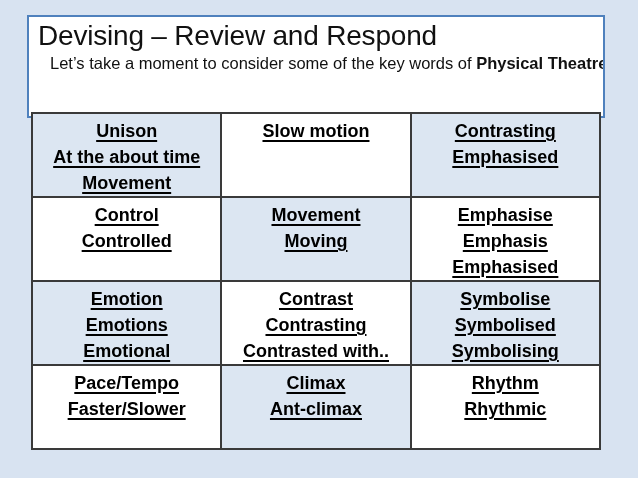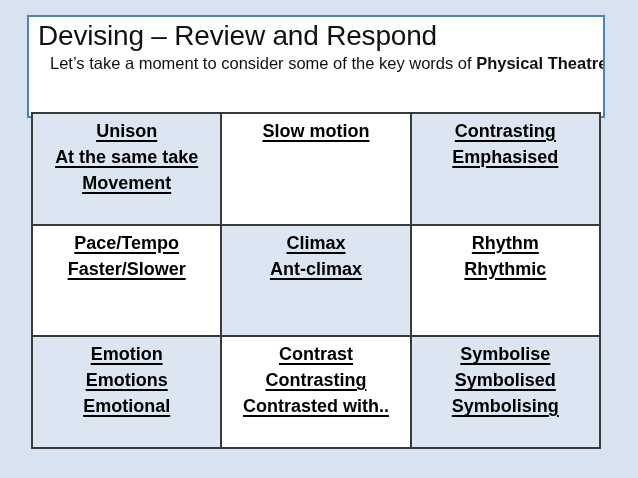--- a/index.html
+++ b/index.html
@@ -80,58 +80,73 @@
     <div class="slide-subtitle">
       <div class="subtitle-line"><span>Let’s take a moment to consider some of the key words of </span><b>Physical Theatre</b></div>
     </div>
   </div>
 
   <table class="keywords">
     <tbody>
         <tr>
       <td class="c-blue">
         <div class="kw">Unison</div>
-        <div class="kw">At the same take</div>
+        <div class="kw">At the about time</div>
         <div class="kw">Movement</div>
       </td>
       <td class="c-white">
         <div class="kw">Slow motion</div>
       </td>
       <td class="c-blue">
         <div class="kw">Contrasting</div>
         <div class="kw">Emphasised</div>
       </td>
     </tr>
     <tr>
       <td class="c-white">
-        <div class="kw">Pace/Tempo</div>
-        <div class="kw">Faster/Slower</div>
+        <div class="kw">Control</div>
+        <div class="kw">Controlled</div>
       </td>
       <td class="c-blue">
-        <div class="kw">Climax</div>
-        <div class="kw">Ant-climax</div>
+        <div class="kw">Movement</div>
+        <div class="kw">Moving</div>
       </td>
       <td class="c-white">
-        <div class="kw">Rhythm</div>
-        <div class="kw">Rhythmic</div>
+        <div class="kw">Emphasise</div>
+        <div class="kw">Emphasis</div>
+        <div class="kw">Emphasised</div>
       </td>
     </tr>
     <tr>
       <td class="c-blue">
         <div class="kw">Emotion</div>
         <div class="kw">Emotions</div>
         <div class="kw">Emotional</div>
       </td>
       <td class="c-white">
         <div class="kw">Contrast</div>
         <div class="kw">Contrasting</div>
         <div class="kw">Contrasted with..</div>
       </td>
       <td class="c-blue">
         <div class="kw">Symbolise</div>
         <div class="kw">Symbolised</div>
         <div class="kw">Symbolising</div>
       </td>
     </tr>
+    <tr>
+      <td class="c-white">
+        <div class="kw">Pace/Tempo</div>
+        <div class="kw">Faster/Slower</div>
+      </td>
+      <td class="c-blue">
+        <div class="kw">Climax</div>
+        <div class="kw">Ant-climax</div>
+      </td>
+      <td class="c-white">
+        <div class="kw">Rhythm</div>
+        <div class="kw">Rhythmic</div>
+      </td>
+    </tr>
   </tbody>
     </table>
 
 </div>
 
 </body></html>

